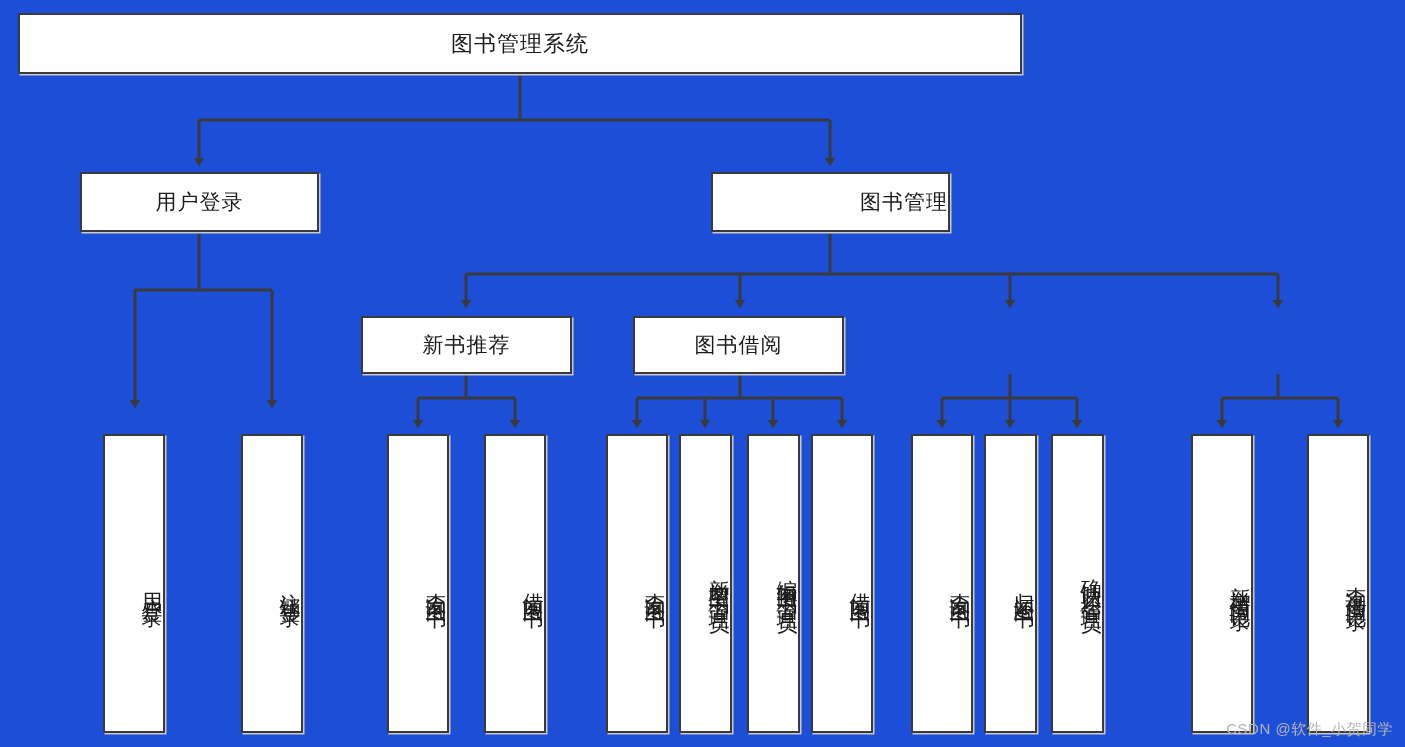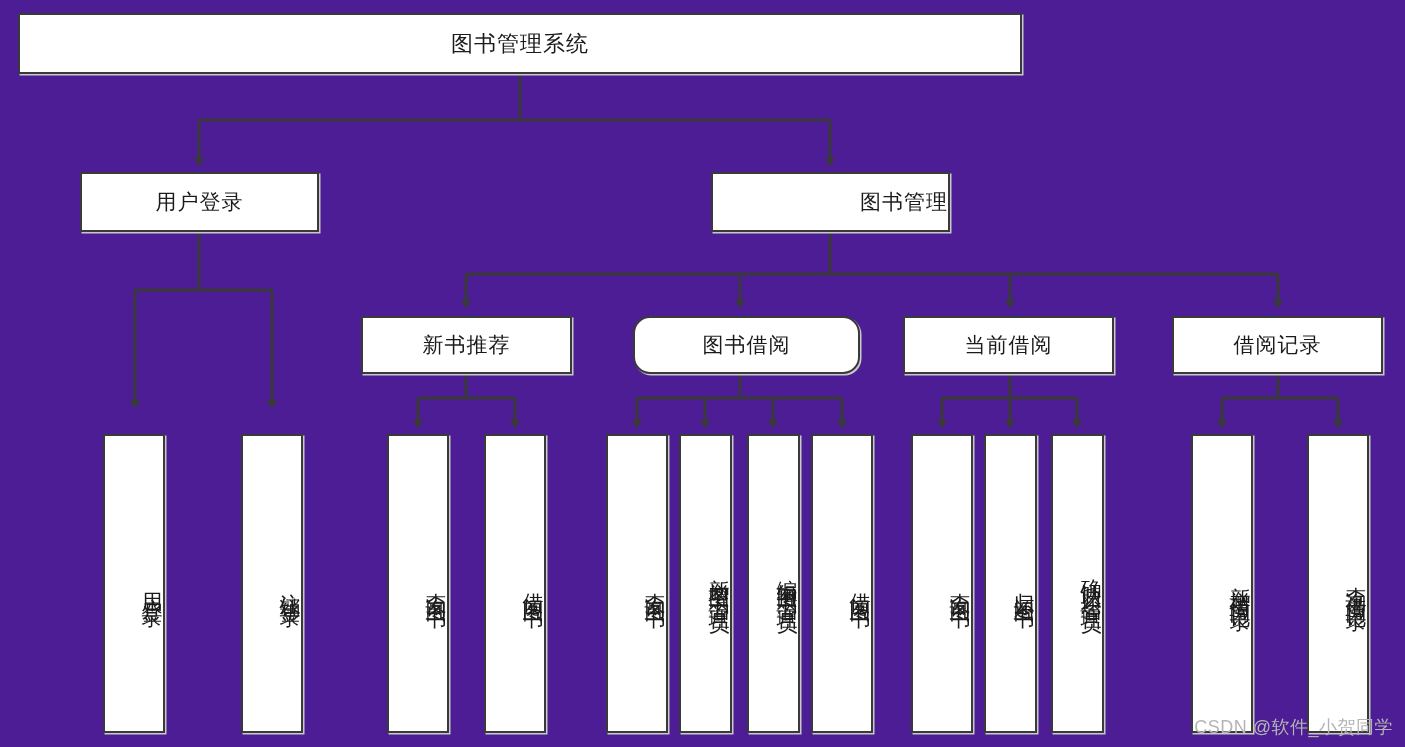--- a/index.html
+++ b/index.html
@@ -7,21 +7,21 @@
     padding: 0;
     background: #ffffff;
   }
   body {
     font-family: "Liberation Sans", "DejaVu Sans", sans-serif;
   }
   #canvas {
     position: relative;
     width: 1405px;
     height: 747px;
-    background: #4c1d95;
+    background: #1d4ed8;
     overflow: hidden;
   }
   #edges {
     position: absolute;
     left: 0;
     top: 0;
     width: 1405px;
     height: 747px;
   }
   .node {
@@ -59,21 +59,21 @@
   }
   .vert-label {
     writing-mode: vertical-rl;
     text-orientation: upright;
     display: block;
   }
   #watermark {
     position: absolute;
     right: 12px;
     bottom: 8px;
-    font-size: 18px;
+    font-size: 15px;
     color: #b4b4b4;
     white-space: nowrap;
     letter-spacing: 0.5px;
   }
 </style>
 </head>
 <body>
 
 <div id="canvas">
 
@@ -137,28 +137,22 @@
   <div class="node horiz" style="left:80px; top:172px; width:239px; height:60px;">
     <span>用户登录</span>
   </div>
   <div class="node horiz" style="left:711px; top:172px; width:239px; height:60px;justify-content:flex-end;">
     <span>图书管理</span>
   </div>
 
   <div class="node horiz" style="left:361px; top:316px; width:211px; height:58px;text-align:center;">
     <span>新书推荐</span>
   </div>
-  <div class="node horiz" style="left:633px; top:316px; width:227px; height:58px;border-radius:17px;">
+  <div class="node horiz" style="left:633px; top:316px; width:211px; height:58px;">
     <span>图书借阅</span>
-  </div>
-  <div class="node horiz" style="left:903px; top:316px; width:211px; height:58px;">
-    <span>当前借阅</span>
-  </div>
-  <div class="node horiz" style="left:1172px; top:316px; width:211px; height:58px;">
-    <span>借阅记录</span>
   </div>
 
   <div class="node vert" style="left:103px; top:434px; width:62px; height:299px;">
     <span class="vert-label">用户登录</span>
   </div>
   <div class="node vert" style="left:241px; top:434px; width:62px; height:299px;">
     <span class="vert-label">注销登录</span>
   </div>
 
   <div class="node vert" style="left:387px; top:434px; width:62px; height:299px;">

